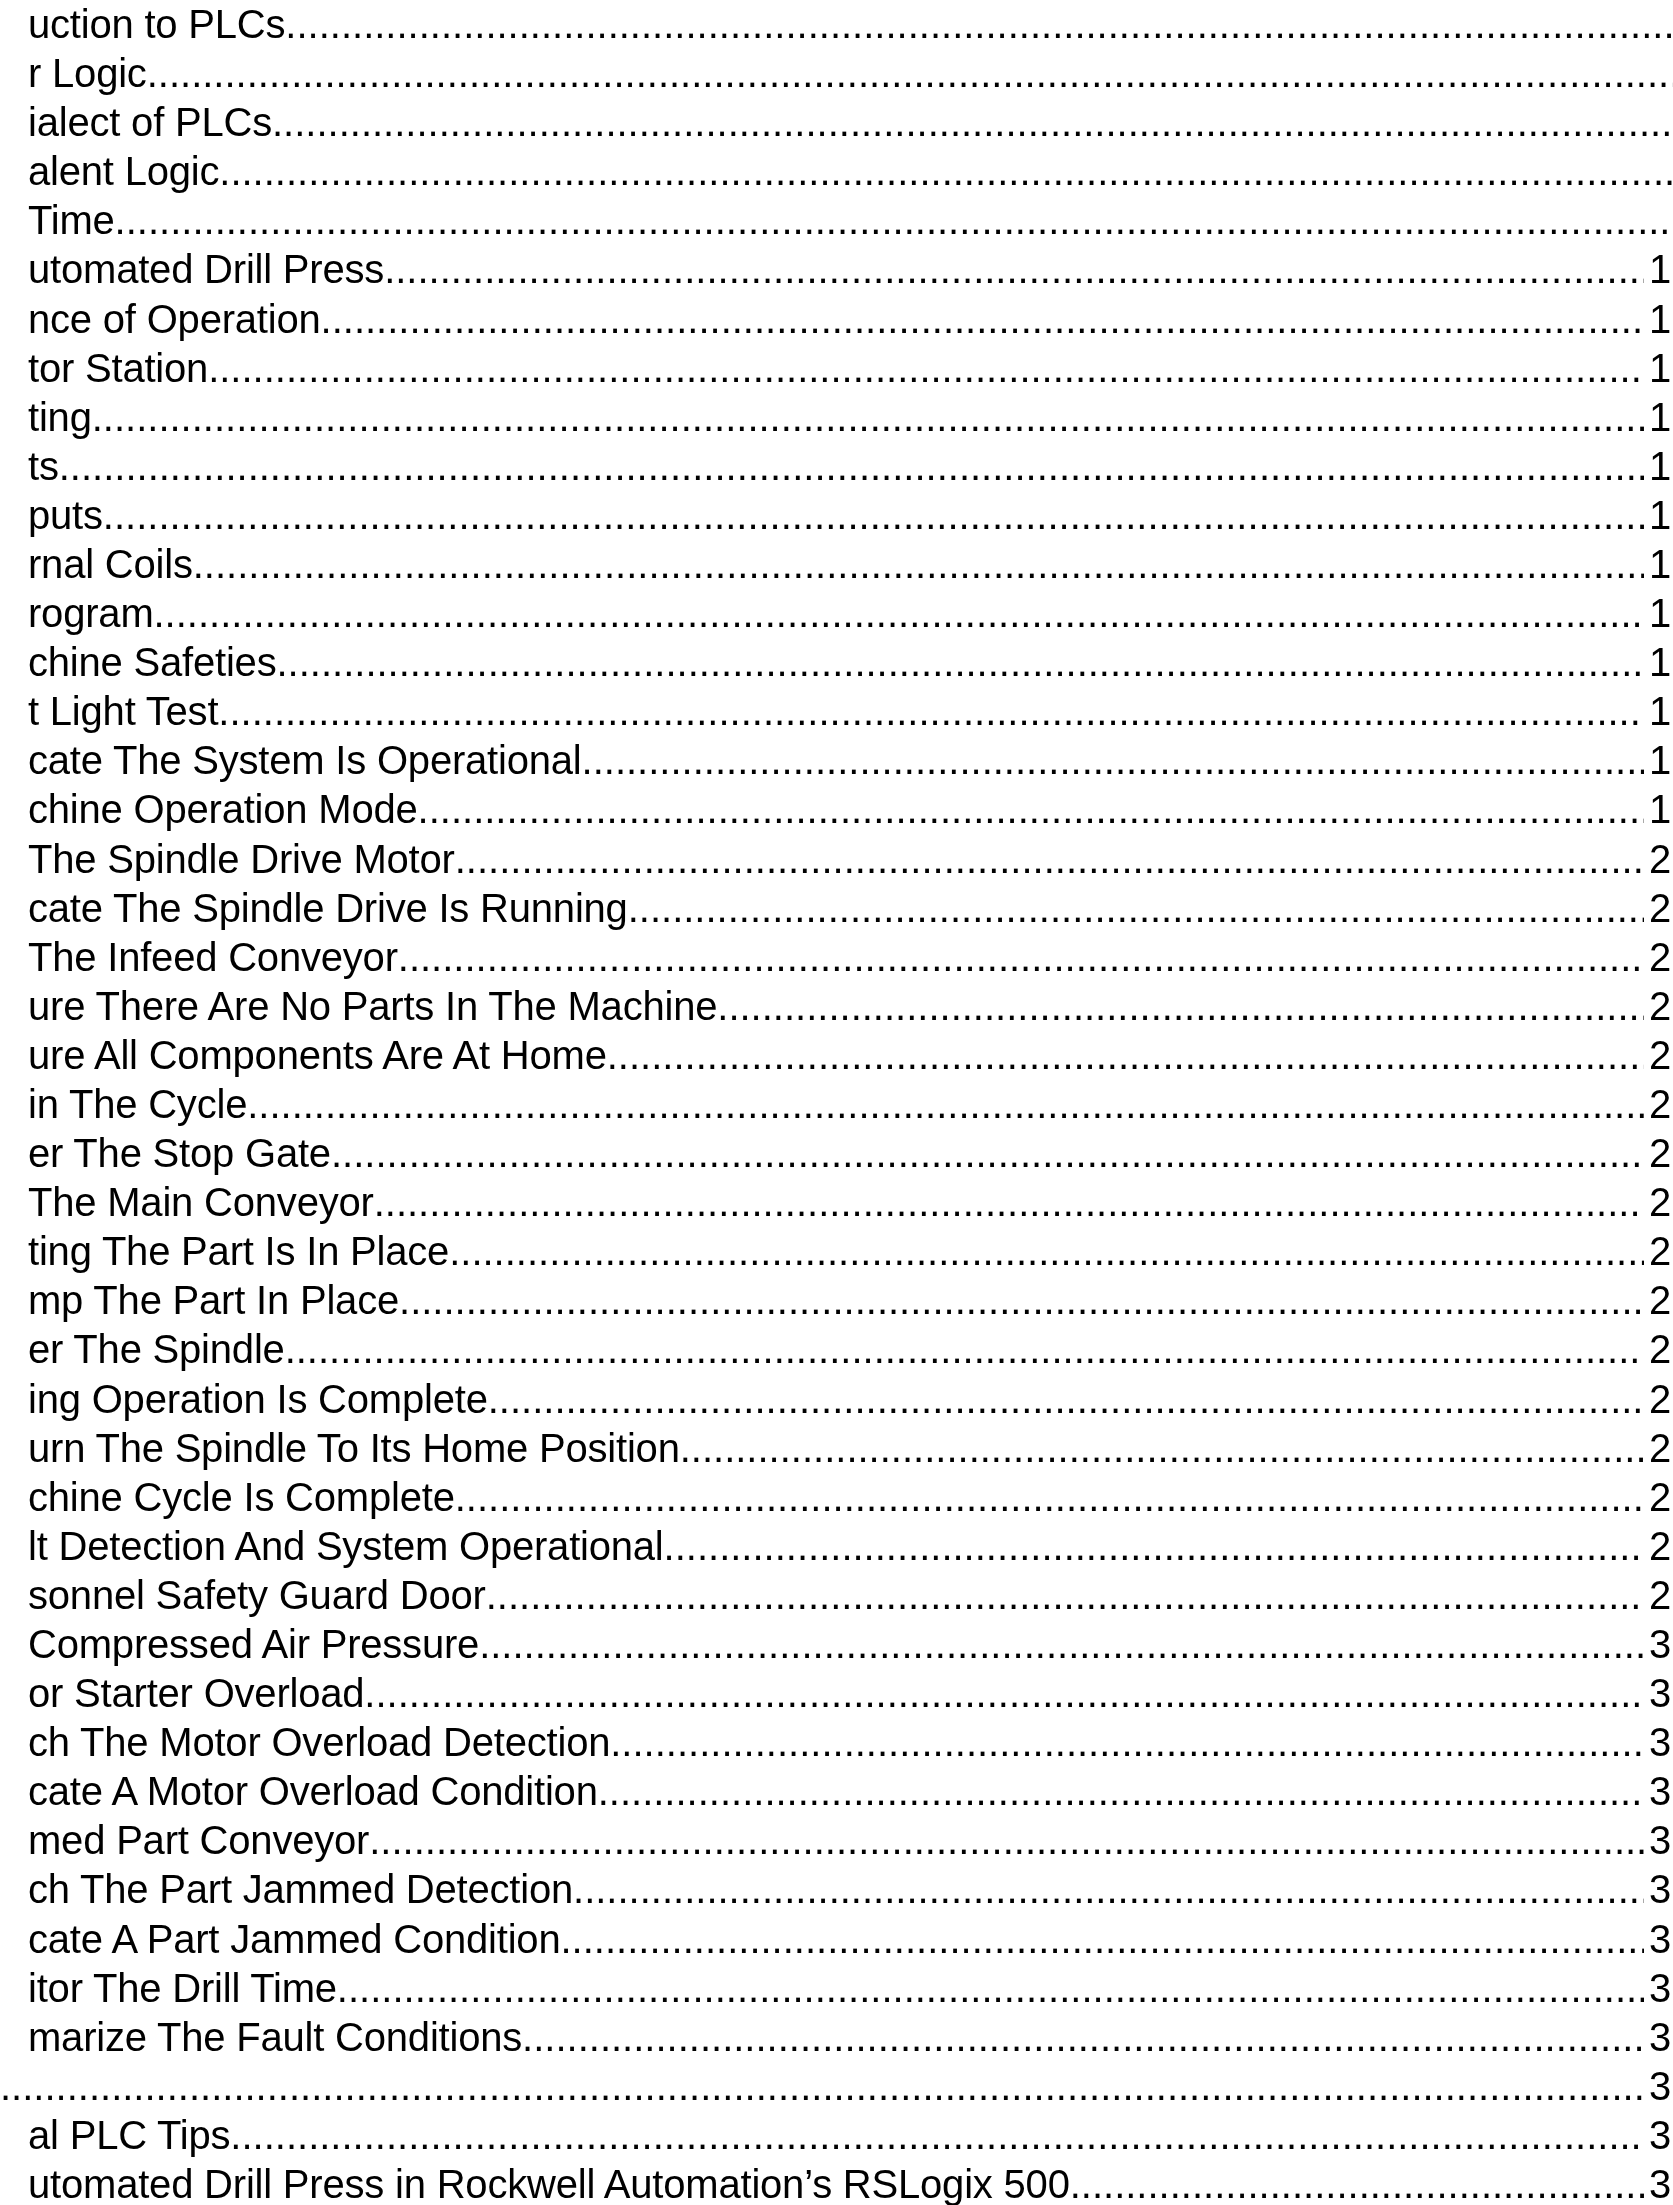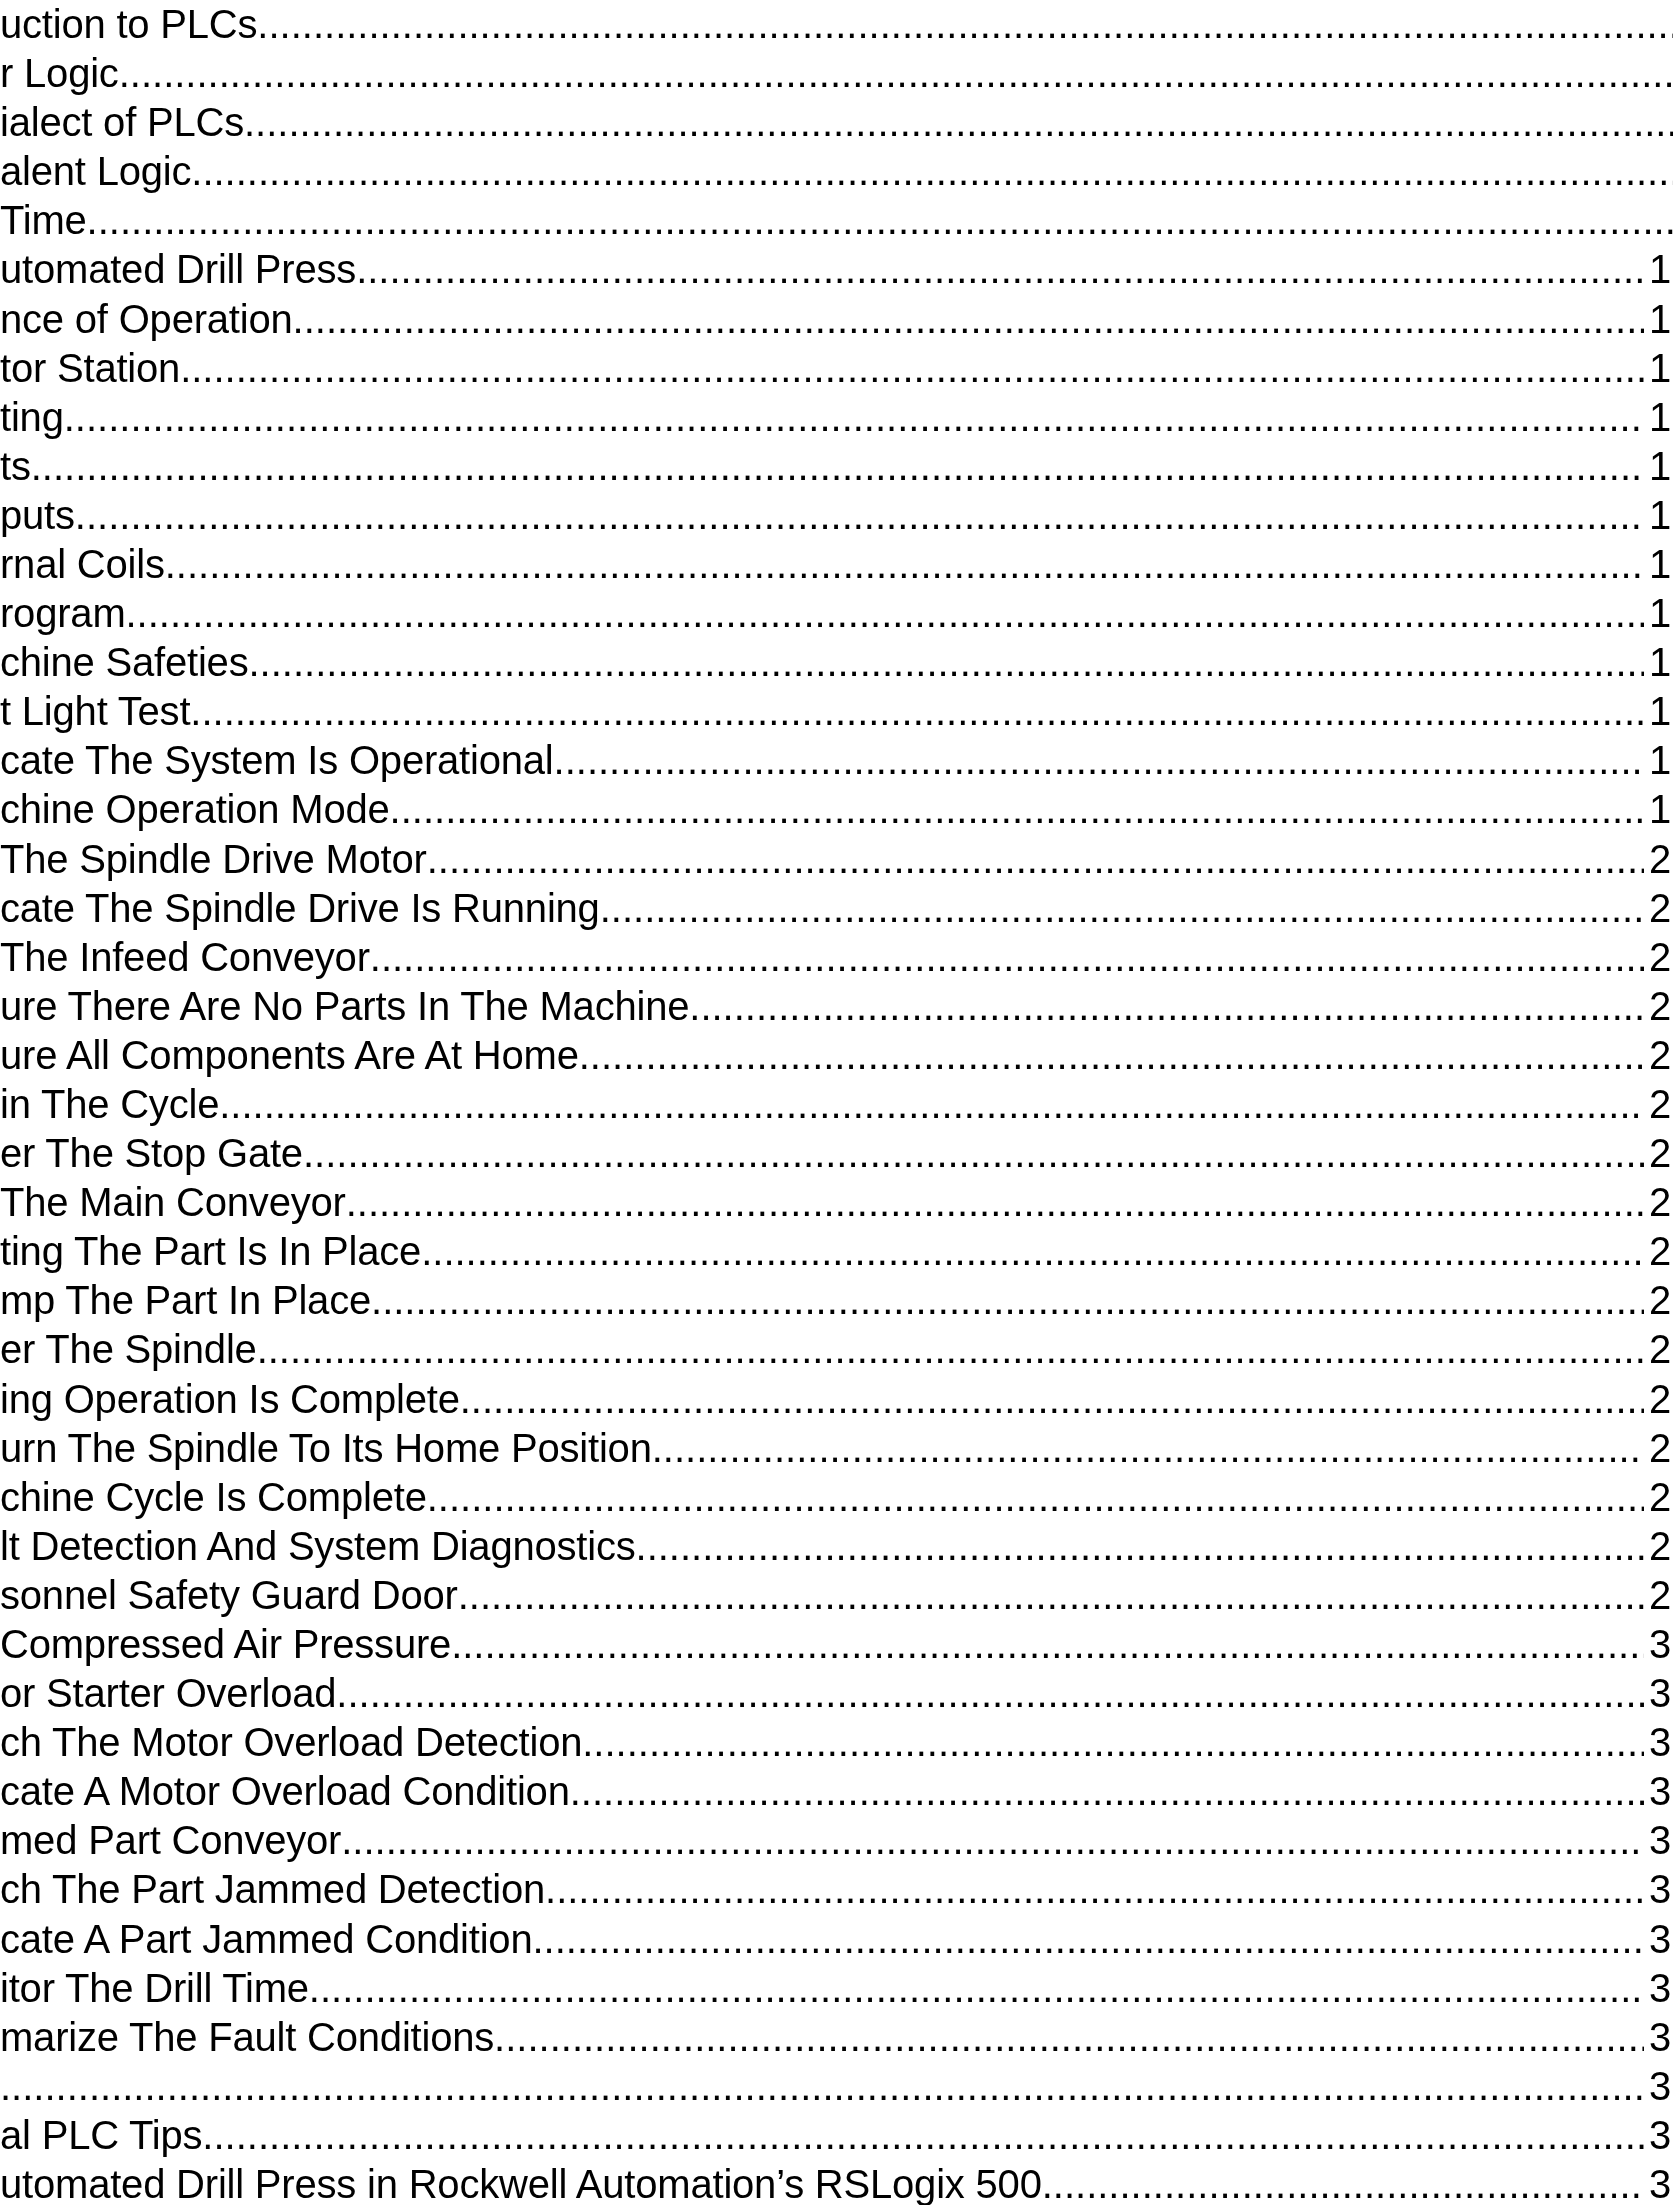--- a/index.html
+++ b/index.html
@@ -30,20 +30,21 @@
     height: 49px;
     display: flex;
     align-items: baseline;
     white-space: nowrap;
     font-size: 40px;
     line-height: 49px;
   }
   .toc-title {
     flex: 0 0 auto;
     letter-spacing: -0.2px;
+    padding-left: 28px;
   }
   .toc-leader {
     flex: 1 1 auto;
     overflow: hidden;
     white-space: nowrap;
     letter-spacing: 0px;
     margin-right: 5.1px;
   }
   .toc-leader::after {
     content: "........................................................................................................................................................................................................................................................................................................................................................";
@@ -209,21 +210,21 @@
       <span class="toc-title">urn The Spindle To Its Home Position</span>
       <span class="toc-leader"></span>
       <span class="toc-page">2</span>
     </div>
   <div class="toc-row" style="top:1473px">
       <span class="toc-title">chine Cycle Is Complete </span>
       <span class="toc-leader"></span>
       <span class="toc-page">2</span>
     </div>
   <div class="toc-row" style="top:1522px">
-      <span class="toc-title">lt Detection And System Diagnostics</span>
+      <span class="toc-title">lt Detection And System Operational</span>
       <span class="toc-leader"></span>
       <span class="toc-page">2</span>
     </div>
   <div class="toc-row" style="top:1571px">
       <span class="toc-title">sonnel Safety Guard Door</span>
       <span class="toc-leader"></span>
       <span class="toc-page">2</span>
     </div>
   <div class="toc-row" style="top:1620px">
       <span class="toc-title"> Compressed Air Pressure </span>

